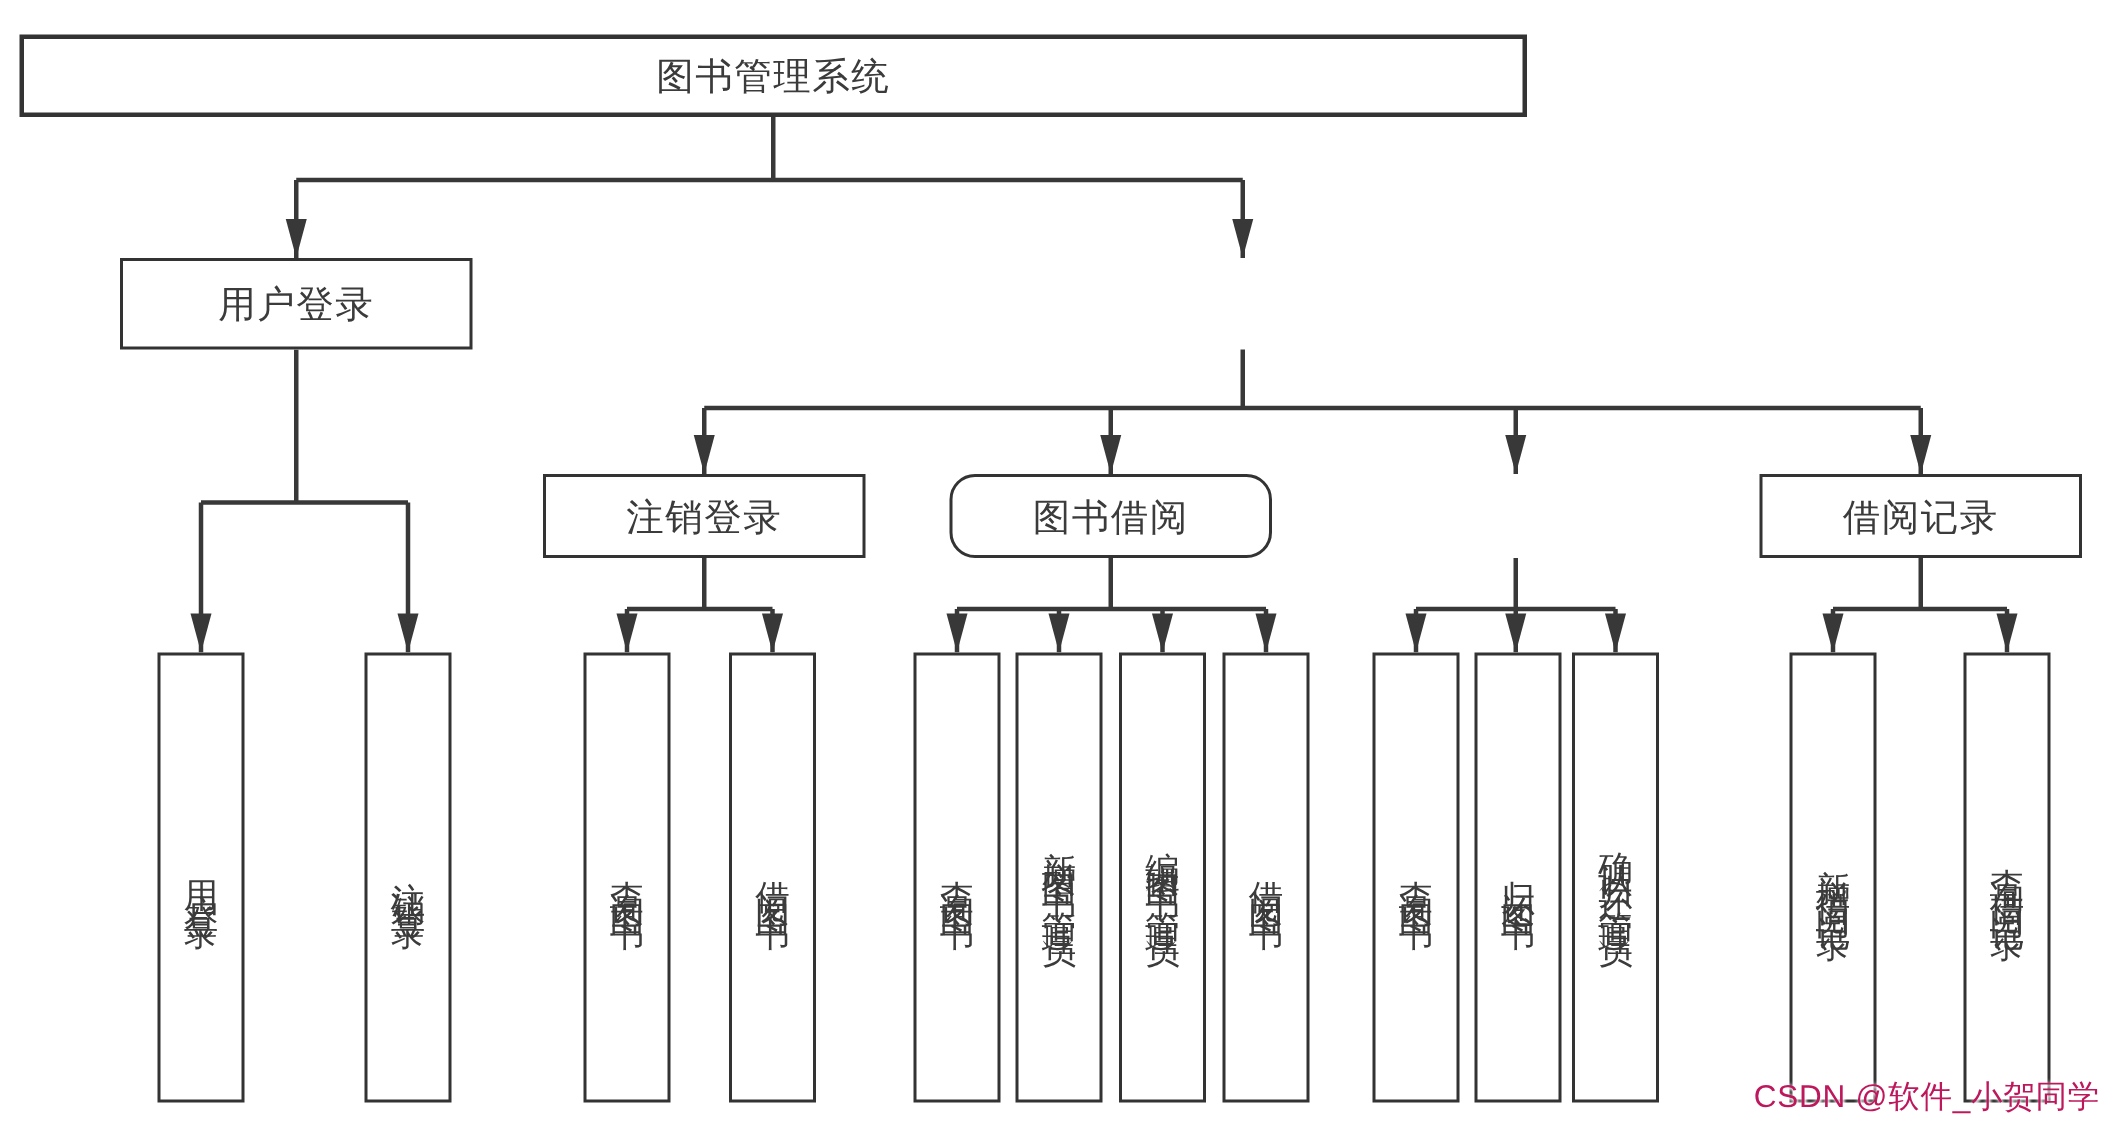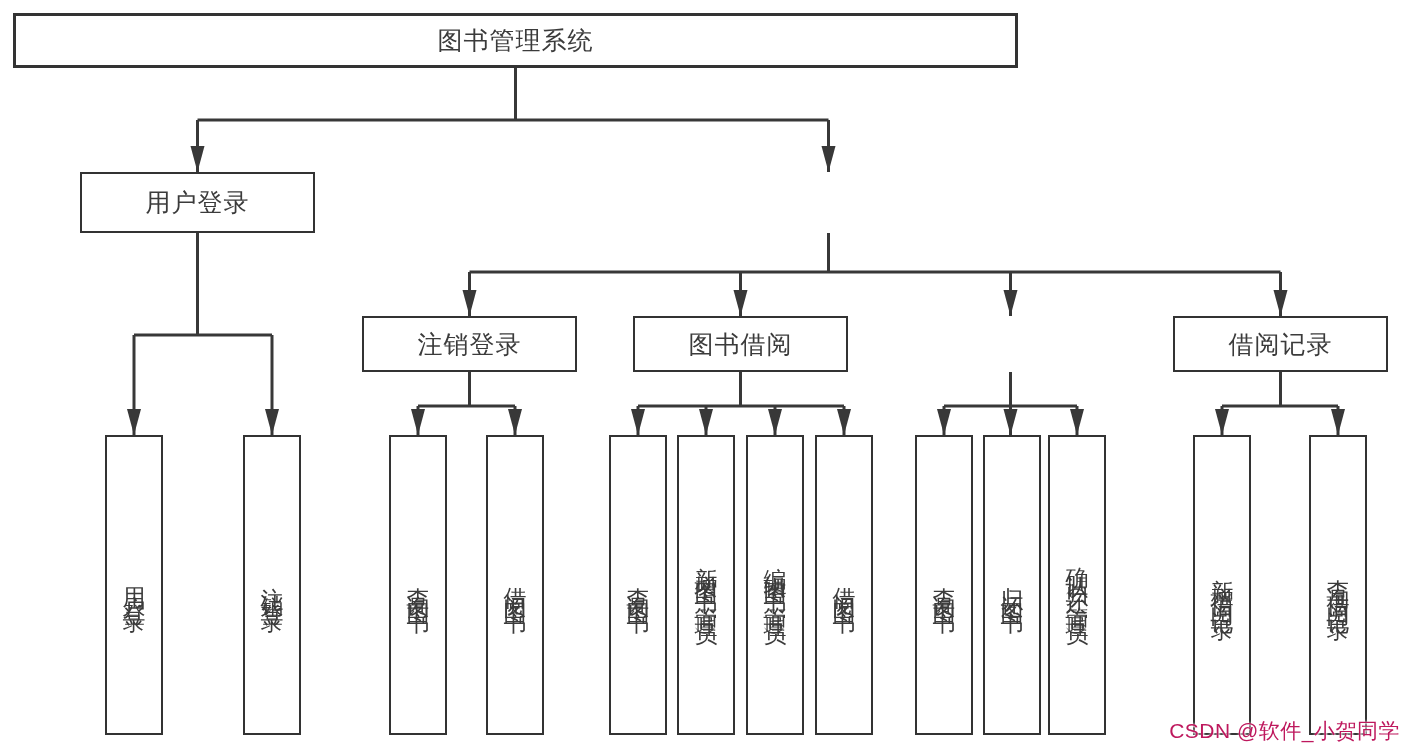--- a/index.html
+++ b/index.html
@@ -26,21 +26,21 @@
     border: 2.5px solid #333333;
     display: flex;
     align-items: center;
     justify-content: center;
     font-size: 25px;
     letter-spacing: 1px;
     color: #3b3b3b;
     z-index: 2;
   }
   .root {
-    left: 13px; top: 13px;
+    left: 13px; top: 23px;
     width: 1005px; height: 55px;
     border-width: 3px;
   }
   .lvl1 { top: 172px; height: 61px; }
   .lvl2 { top: 316px; height: 56px; width: 215px; }
   .leaf {
     position: absolute;
     top: 435px;
     width: 58px; height: 300px;
     box-sizing: border-box;
@@ -149,21 +149,21 @@
     <span>图书管理系统</span>
   </div>
 
   <div class="node lvl1" style="left:80px;width:235px;">
     <span>用户登录</span>
   </div>
 
   <div class="node lvl2" style="left:362px;">
     <span>注销登录</span>
   </div>
-  <div class="node lvl2" style="left:633px;">
+  <div class="node lvl2" style="left:633px;border-radius:17px;">
     <span>图书借阅</span>
   </div>
   <div class="node lvl2" style="left:1173px;">
     <span>借阅记录</span>
   </div>
 
   <div class="leaf" style="left:105px;">
     <span class="vtext">用户登录</span>
   </div>
   <div class="leaf" style="left:243px;">

